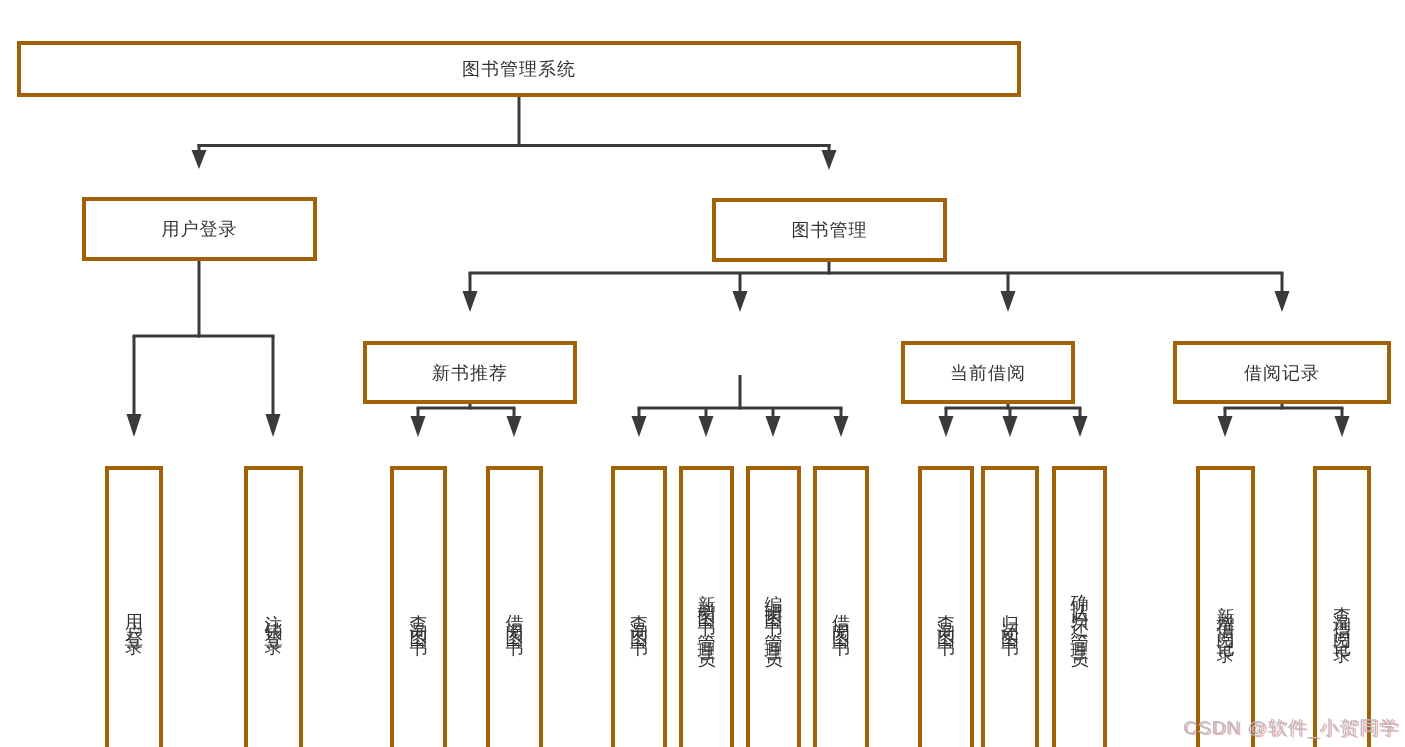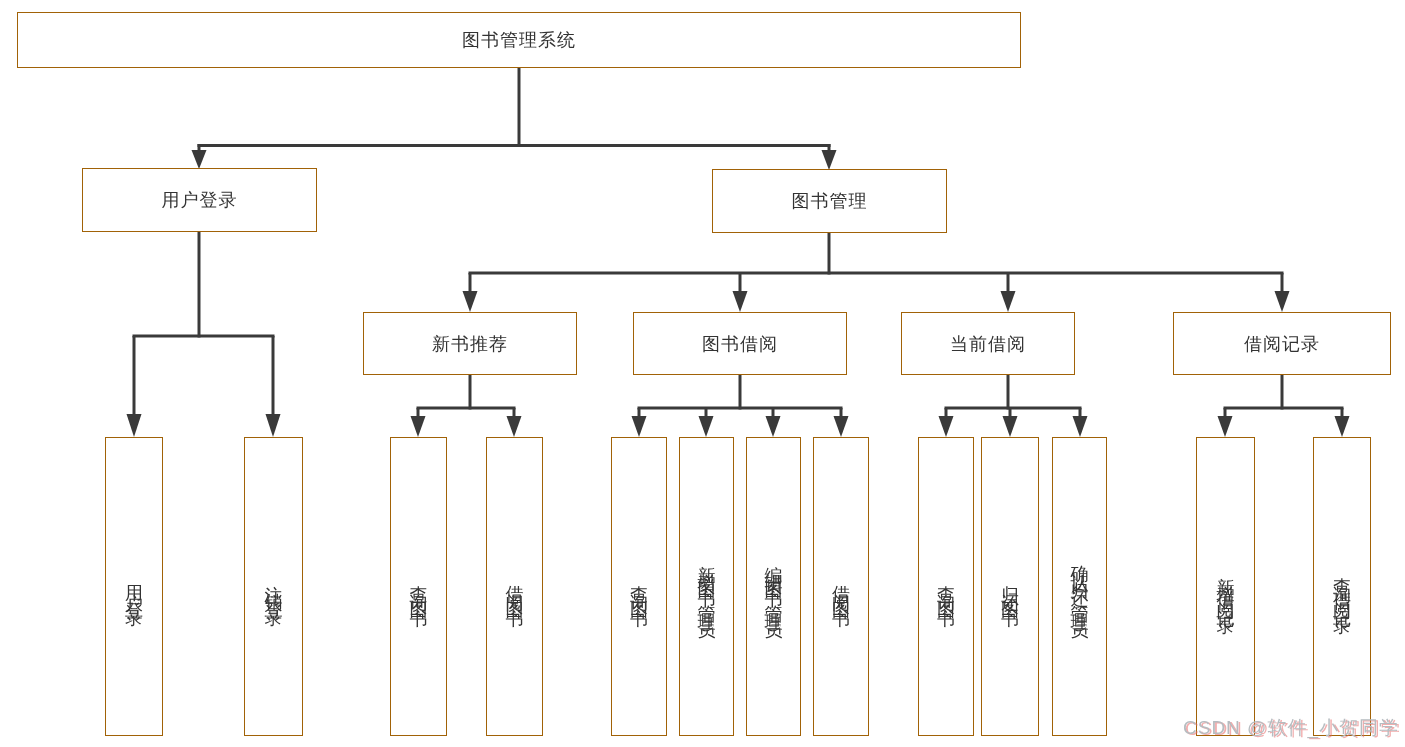--- a/index.html
+++ b/index.html
@@ -24,29 +24,30 @@
   svg.connectors line {
     stroke: #3a3a3a;
     stroke-width: 3;
   }
   svg.connectors polygon {
     fill: #3a3a3a;
   }
   .node {
     position: absolute;
     box-sizing: border-box;
-    border: 1px solid #a16207;
+    border: 4px solid #a16207;
     background: #ffffff;
     display: flex;
     align-items: center;
     justify-content: center;
     color: #333333;
     font-size: 18px;
     z-index: 2;
     letter-spacing: 1px;
+    margin-top: 29px;
   }
   .node.leaf span {
     writing-mode: vertical-rl;
     text-orientation: mixed;
     letter-spacing: 8px;
     line-height: 1;
     font-size: 18px;
     color: #333333;
   }
   .watermark {
@@ -136,23 +137,20 @@
   <div class="node" style="left:82px; top:168px; width:235px; height:64px;">
     <span>用户登录</span>
   </div>
   <div class="node" style="left:712px; top:169px; width:235px; height:64px;">
     <span>图书管理</span>
   </div>
 
   <div class="node" style="left:363px; top:312px; width:214px; height:63px;">
     <span>新书推荐</span>
   </div>
-  <div class="node" style="left:633px; top:312px; width:214px; height:63px;">
-    <span>图书借阅</span>
-  </div>
   <div class="node" style="left:901px; top:312px; width:174px; height:63px;">
     <span>当前借阅</span>
   </div>
   <div class="node" style="left:1173px; top:312px; width:218px; height:63px;">
     <span>借阅记录</span>
   </div>
 
   <div class="node leaf" style="left:105px; top:437px; width:58px; height:299px;">
     <span>用户登录</span>
   </div>

